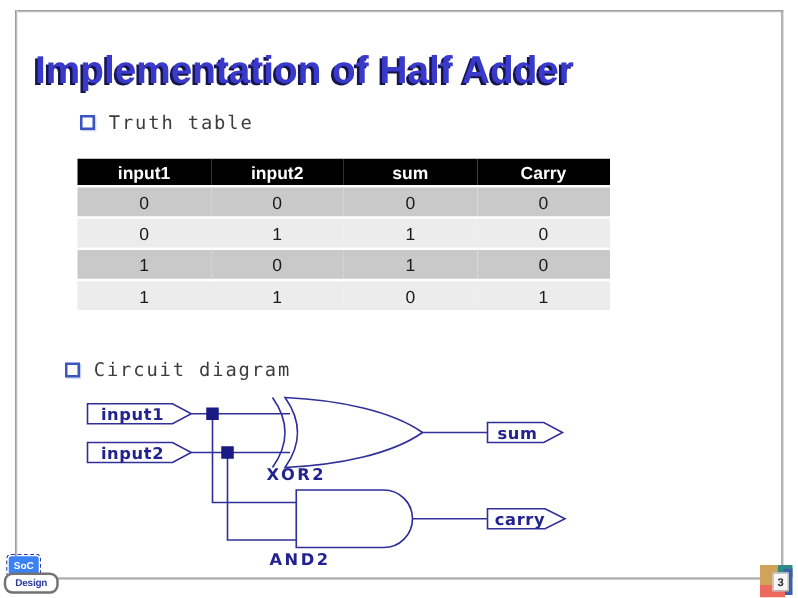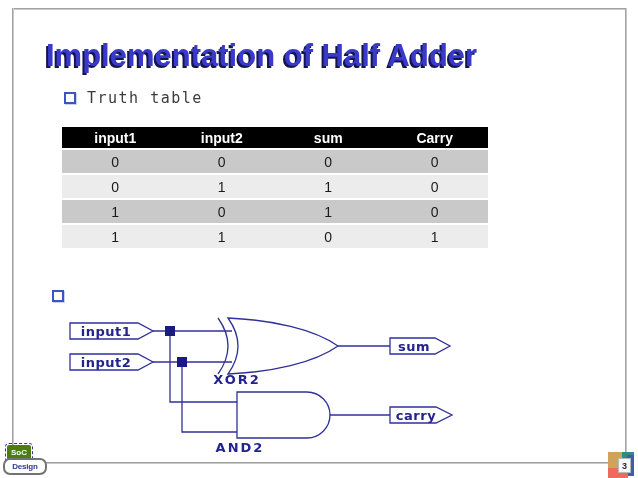--- a/index.html
+++ b/index.html
@@ -7,21 +7,21 @@
        font-family:"Liberation Sans",sans-serif;}
 
   
   .frame-line{position:absolute;background:#9c9c9c;}
   #frame-top{left:12px;top:8px;width:615px;height:2px;background:linear-gradient(#8f8f8f,#dcdcdc);}
   #frame-left{left:12px;top:8px;width:2px;height:440px;background:linear-gradient(90deg,#8f8f8f,#dcdcdc);}
   #frame-right{left:625px;top:8px;width:2px;height:445px;background:linear-gradient(90deg,#8f8f8f,#dcdcdc);}
   #frame-bottom{left:44px;top:462px;width:565px;height:2px;background:linear-gradient(#8f8f8f,#dcdcdc);}
 
   
-  .slide-title{position:absolute;left:46px;top:38px;margin:0;
+  .slide-title{position:absolute;left:28px;top:38px;margin:0;
     font-size:31px;font-weight:bold;letter-spacing:0px;
     color:#3939cb;text-shadow:-2px 2px 0 #15154d;
     font-family:"Liberation Sans",sans-serif;}
 
   
   .bullet-row{position:absolute;display:flex;align-items:flex-start;}
   #bullet-truth{left:52px;top:90px;padding-left:12px;}
   #bullet-circuit{left:52px;top:288px;}
   .bullet-square{width:8px;height:8px;border:2px solid #3a55c0;background:#fdfdfd;
     margin-right:11px;margin-top:2px;box-shadow:1px 1px 0 #c9d2f0;}
@@ -43,21 +43,21 @@
   .gate{stroke:#30309a;stroke-width:1.3;fill:#fff;}
   .flag{stroke:#30309a;stroke-width:1.3;fill:#fff;}
   .junction{fill:#1a1a85;stroke:none;}
   .net-label{fill:#23238f;font-family:"DejaVu Sans",sans-serif;font-size:13px;
     font-weight:bold;letter-spacing:0.5px;text-anchor:middle;}
   .gate-label{fill:#23238f;font-family:"DejaVu Sans",sans-serif;font-size:13px;
     font-weight:bold;letter-spacing:2px;text-anchor:middle;}
 
   
   #logo{position:absolute;left:2px;top:444px;width:46px;height:32px;z-index:5;}
-  #logo-soc{position:absolute;left:5px;top:1px;width:24px;height:15px;background:#4d7c0f;
+  #logo-soc{position:absolute;left:5px;top:1px;width:24px;height:15px;background:#3b82f6;
     color:#fff;font-size:8px;font-weight:bold;display:flex;align-items:center;
     justify-content:center;outline:1px dashed #2c3a99;outline-offset:1px;border-radius:2px;}
   #logo-design{position:absolute;left:1px;top:14px;width:40px;height:13px;background:#fff;
     border:2px solid #737373;border-radius:7px;color:#2c3a99;font-size:8px;font-weight:bold;
     display:flex;align-items:center;justify-content:center;letter-spacing:-0.2px;}
 
   
   #page-badge{position:absolute;left:608px;top:452px;width:26px;height:26px;z-index:5;background:#fff;}
   .badge-block{position:absolute;}
   #badge-tan{left:0;top:0;width:14px;height:17px;}
@@ -115,20 +115,21 @@
       <td>1</td>
       <td>1</td>
       <td>0</td>
       <td>1</td>
     </tr>
   </tbody>
 </table>
 
 <div class="bullet-row" id="bullet-circuit">
   <span class="bullet-square"></span>
+  <span class="bullet-label">Circuit diagram</span>
 </div>
 
 <svg id="circuit-svg" width="400" height="150" viewBox="0 0 400 150">
 
   <path class="wire" d="M93,16 H172"></path>
   <path class="wire" d="M93,47 H172"></path>
 
   <path class="wire" d="M110,16 V87 H177"></path>
   <path class="wire" d="M122,47 V117 H177"></path>
 

